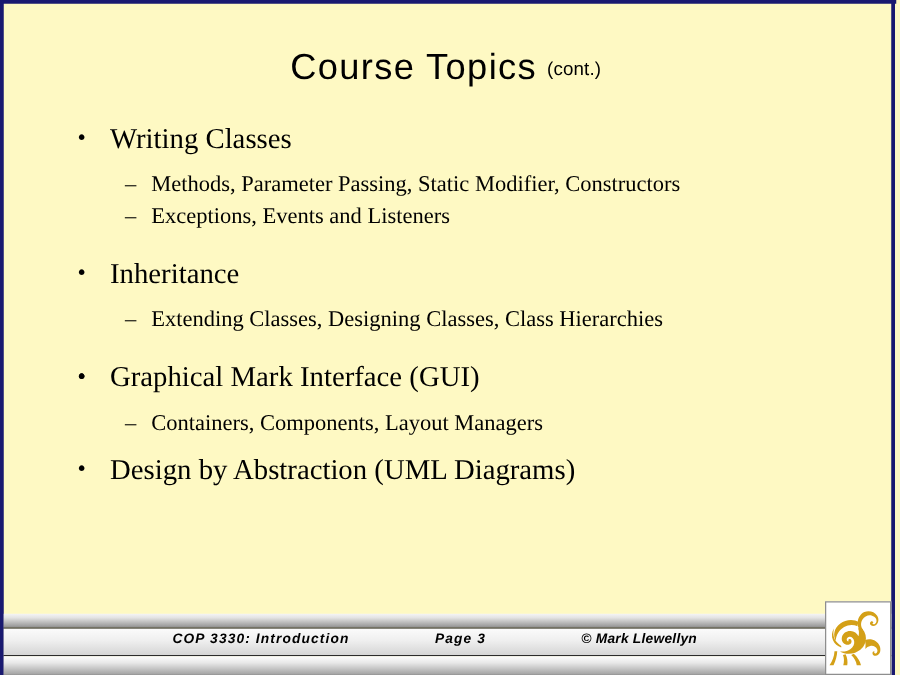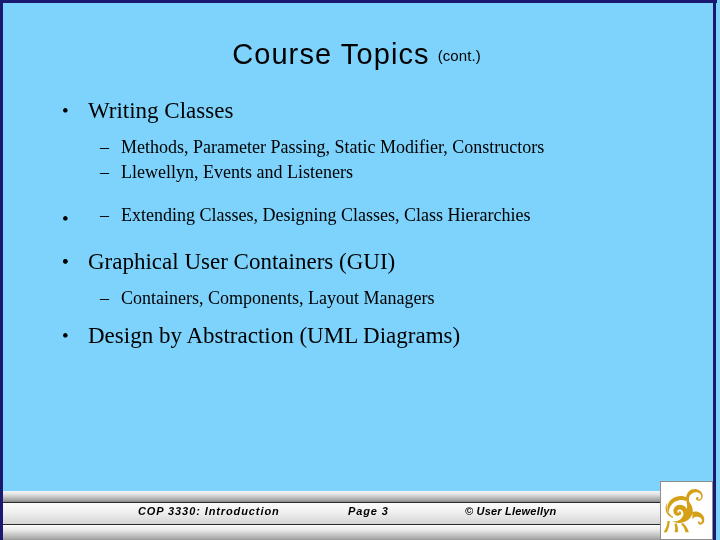--- a/index.html
+++ b/index.html
@@ -10,21 +10,21 @@
   }
   body {
     font-family: "Liberation Serif", "DejaVu Serif", serif;
   }
 
   #slide {
     position: relative;
     width: 720px;
     height: 540px;
     overflow: hidden;
-    background: #7dd3fc;
+    background: #fef9c3;
   }
 
   
   .frame-edge {
     position: absolute;
     background: #191970;
   }
   .frame-top    { left: 0px;   top: 0px;   width: 717px; height: 3px; }
   .frame-left   { left: 0px;   top: 0px;   width: 3px;   height: 540px; }
   .frame-right  { left: 713px; top: 0px;   width: 3px;   height: 540px; }
@@ -170,60 +170,61 @@
       <span class="btext">Writing Classes</span>
     </div>
 
     <div class="lvl2 gap-md">
       <span class="marker">–</span>
       <span class="btext">Methods, Parameter Passing, Static Modifier, Constructors</span>
     </div>
 
     <div class="lvl2 gap-xs">
       <span class="marker">–</span>
-      <span class="btext">Llewellyn, Events and Listeners</span>
+      <span class="btext">Exceptions, Events and Listeners</span>
     </div>
 
     <div class="lvl1 gap-lg">
       <span class="marker">•</span>
+      <span class="btext">Inheritance</span>
     </div>
 
     <div class="lvl2 gap-md">
       <span class="marker">–</span>
       <span class="btext">Extending Classes, Designing Classes, Class Hierarchies</span>
     </div>
 
     <div class="lvl1 gap-lg">
       <span class="marker">•</span>
     </div>
 
     <div class="lvl1 gap-sm">
       <span class="marker">•</span>
-      <span class="btext">Graphical User Containers (GUI)</span>
+      <span class="btext">Graphical Mark Interface (GUI)</span>
     </div>
 
     <div class="lvl2 gap-md">
       <span class="marker">–</span>
       <span class="btext">Containers, Components, Layout Managers</span>
     </div>
 
     <div class="lvl1 gap-md">
       <span class="marker">•</span>
       <span class="btext">Design by Abstraction (UML Diagrams)</span>
     </div>
 
   </div>
 
   <div class="footer-bar" id="footer-bar-top"></div>
   <div class="footer-bar" id="footer-bar-main"></div>
   <div class="footer-bar" id="footer-bar-bottom"></div>
 
   <div class="footer-text" id="footer-course">COP 3330:  Introduction</div>
   <div class="footer-text" id="footer-page">Page 3</div>
-  <div class="footer-text" id="footer-credit">© User Llewellyn</div>
+  <div class="footer-text" id="footer-credit">© Mark Llewellyn</div>
 
   <div id="logo-box">
     <svg width="51" height="57" viewBox="0 0 51 57">
       <g fill="#d4a017">
         <path d="M30.5 7.5 C34.5 6.2 38.6 7.4 40.6 10.4 C42.4 13.0 42.0 16.2 39.9 17.9
                  C38.4 19.1 36.6 19.0 35.6 18.0 C34.7 17.1 34.8 15.9 35.6 15.3
                  C36.3 14.8 37.2 15.0 37.5 15.6 C37.9 16.4 37.2 17.0 36.6 16.8
                  C37.6 18.0 39.4 17.4 40.0 15.8 C40.8 13.6 39.3 11.2 36.6 10.5
                  C33.6 9.7 30.6 11.1 29.0 13.6 C27.3 16.3 27.6 19.4 29.3 21.7
                  L27.5 23.0 C24.8 19.9 24.3 15.3 26.3 11.6 C27.3 9.7 28.7 8.2 30.5 7.5 Z"></path>

